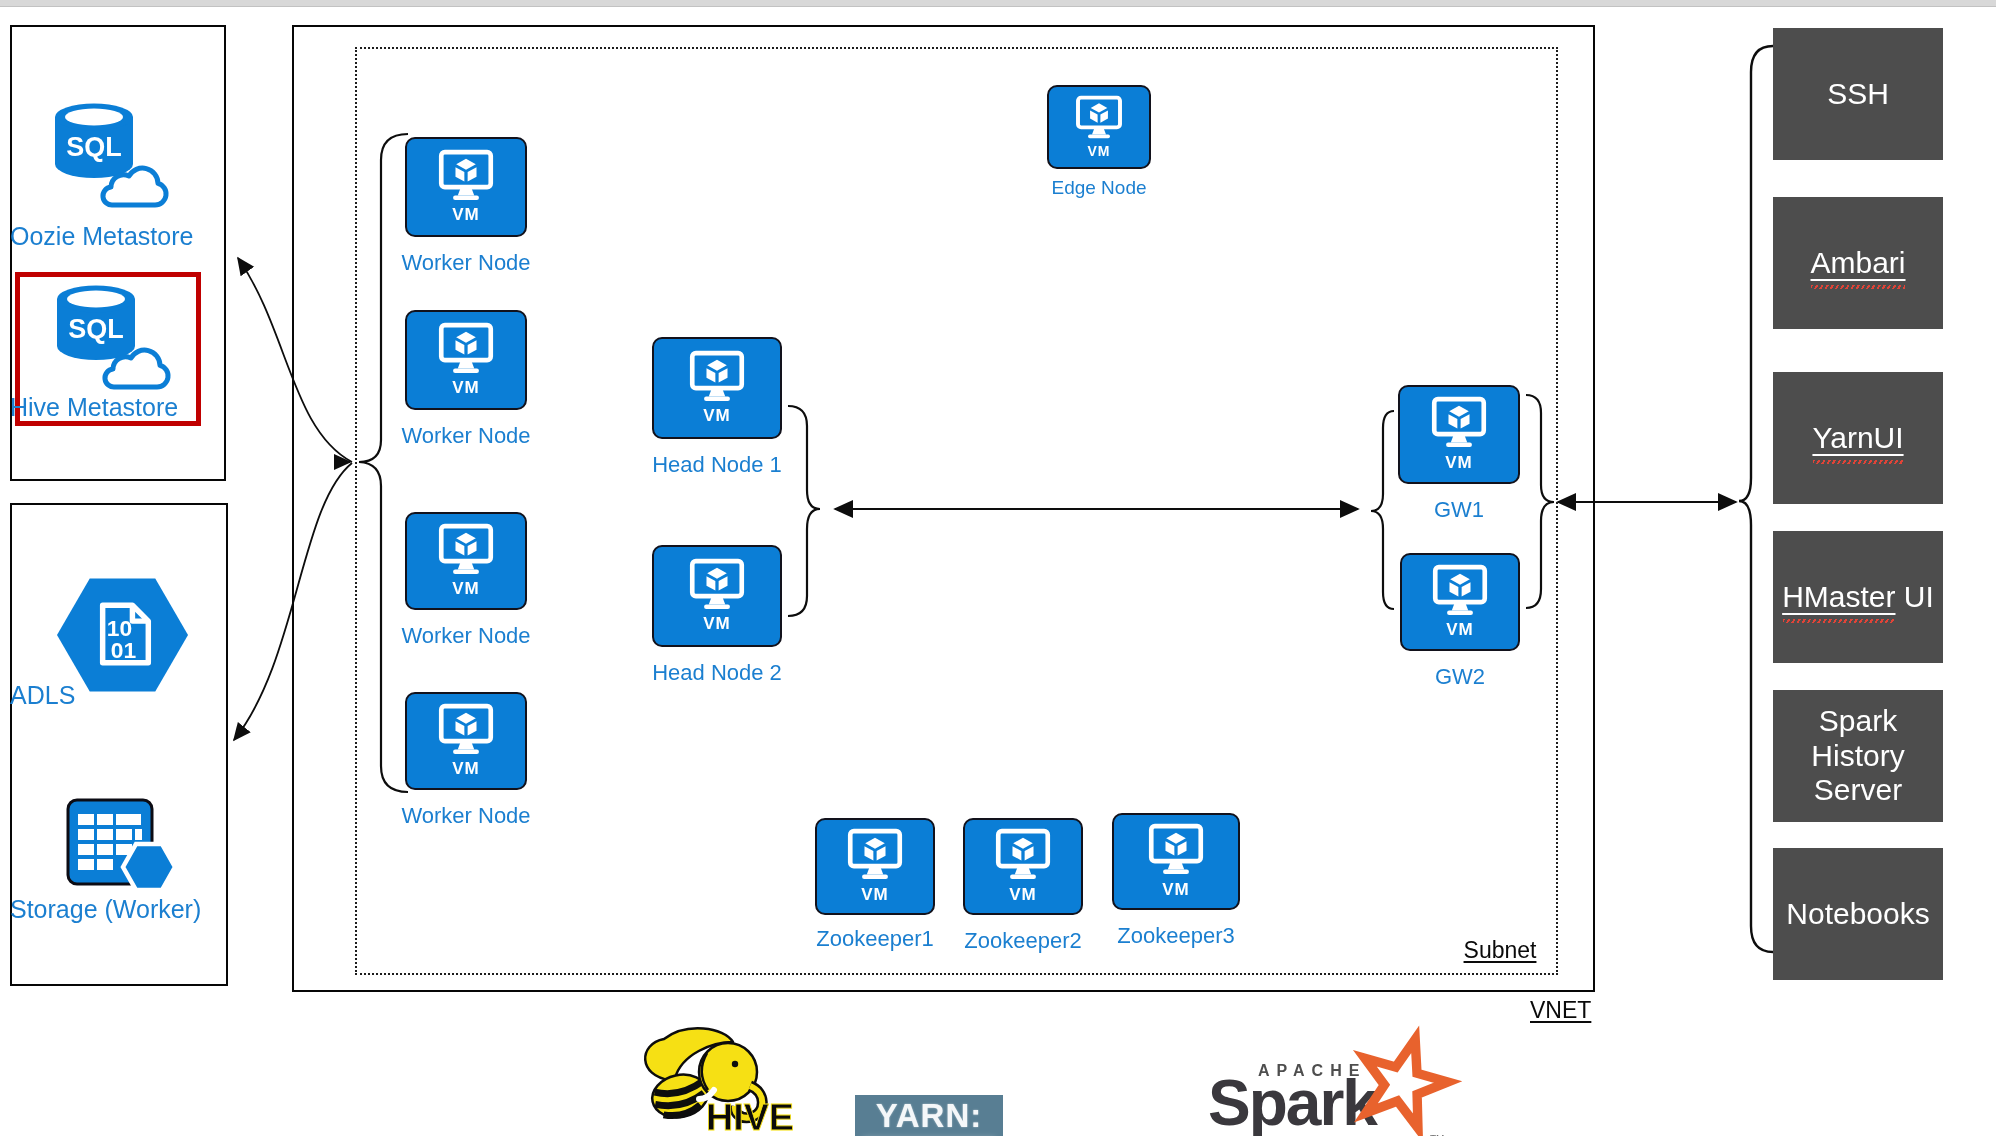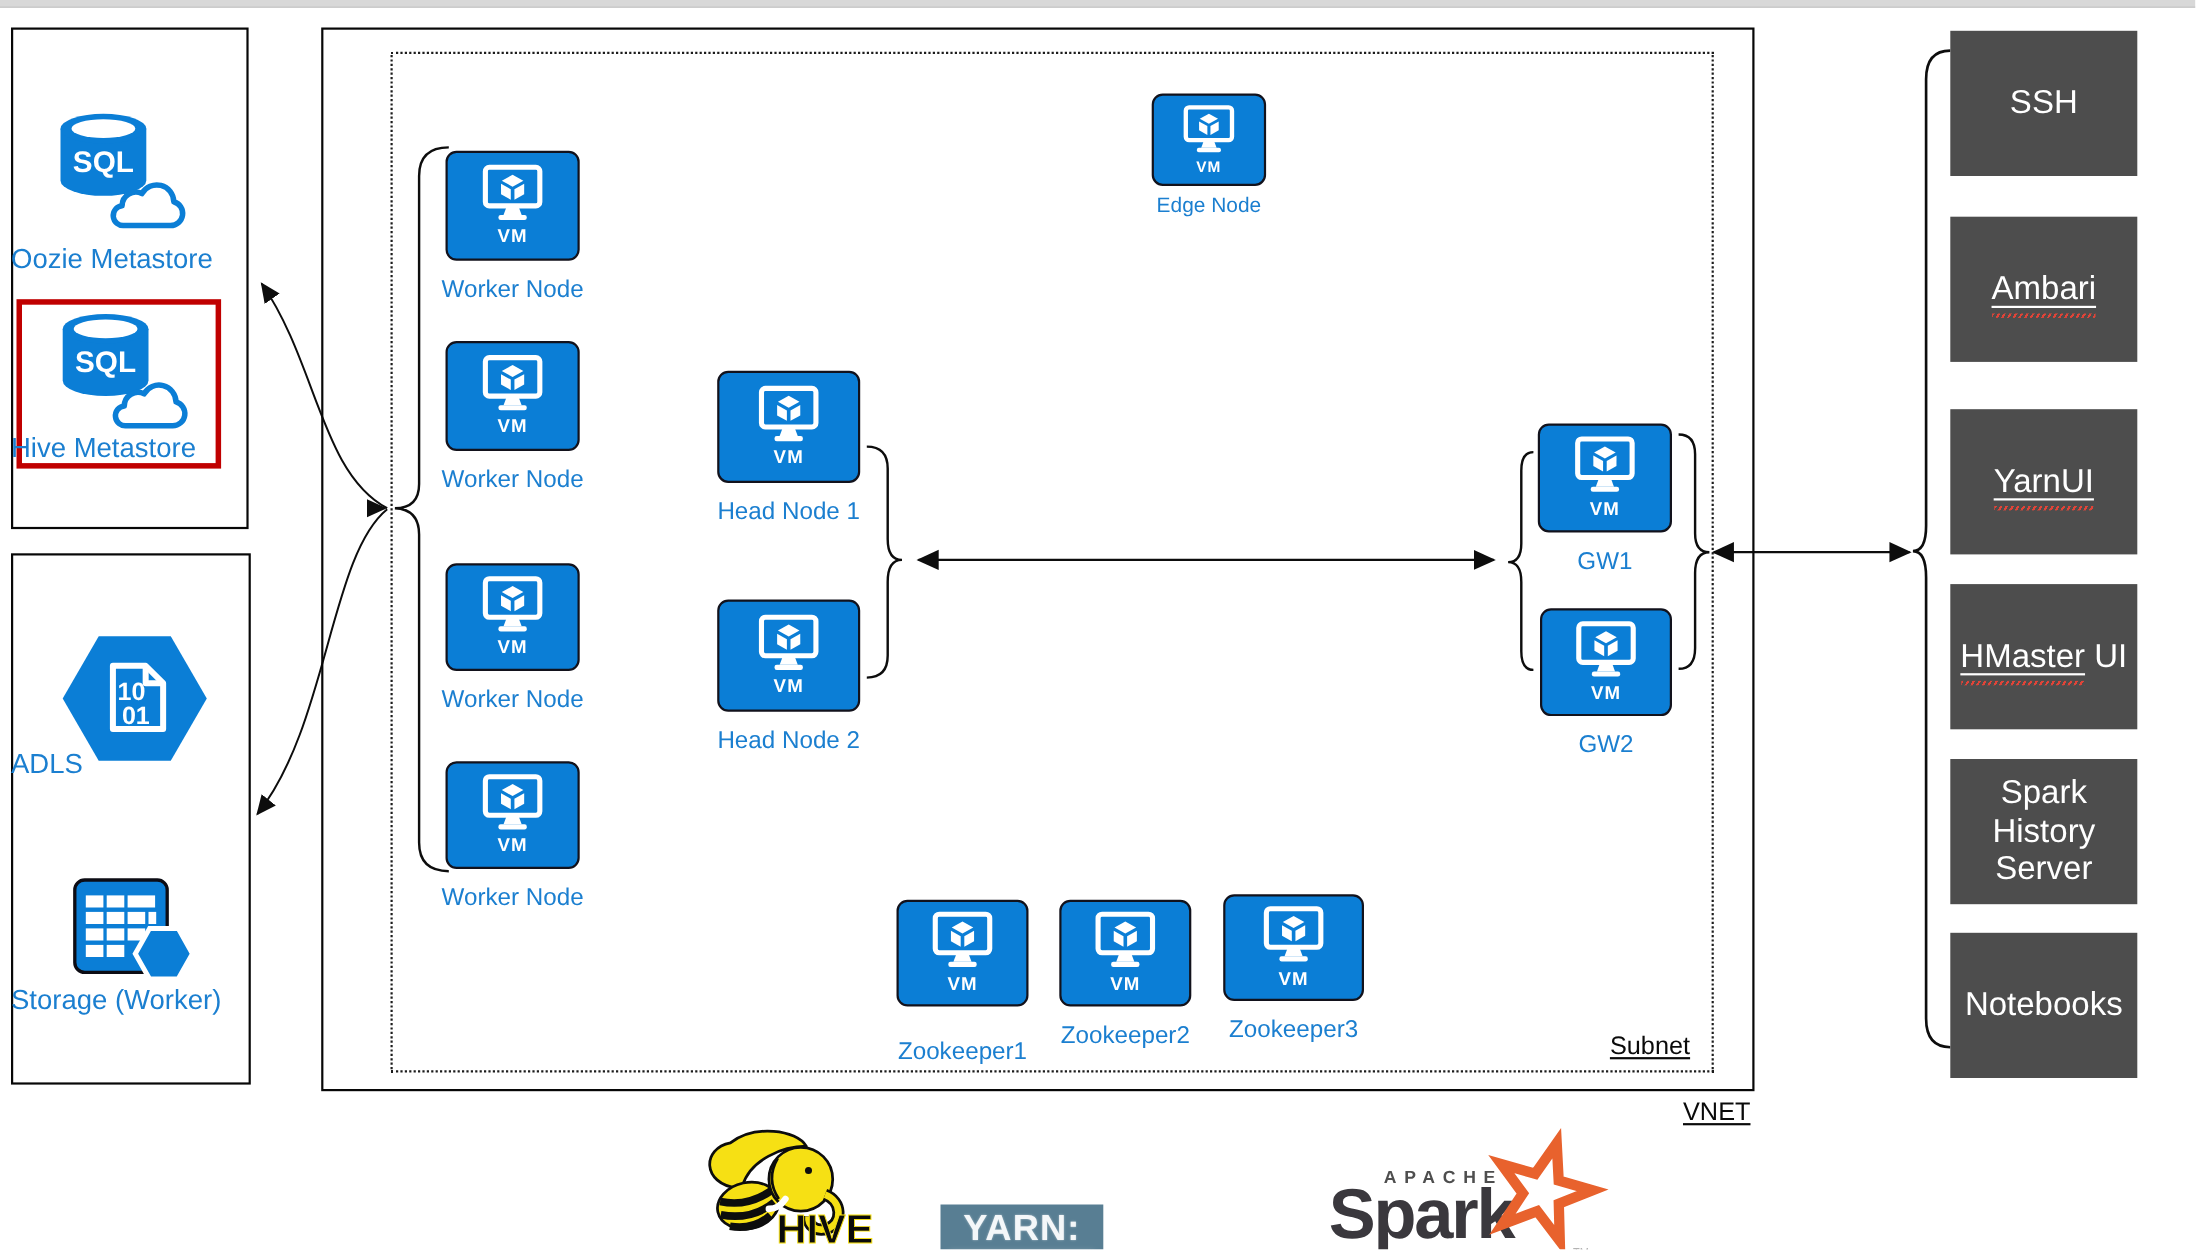--- a/index.html
+++ b/index.html
@@ -283,21 +283,21 @@
         <svg viewBox="0 0 64 54">
           <rect x="8" y="3" width="48" height="34" rx="3.5" fill="none" stroke="#fff" stroke-width="4.5"></rect>
           <path d="M32 9.5 L41.5 14.8 L32 20.1 L22.5 14.8 Z" fill="#fff"></path>
           <path d="M21.8 17.6 L30.4 22.4 L30.4 31.6 L21.8 26.8 Z" fill="#fff"></path>
           <path d="M42.2 17.6 L33.6 22.4 L33.6 31.6 L42.2 26.8 Z" fill="#fff"></path>
           <path d="M27 37 L37 37 L40 45 L24 45 Z" fill="#fff"></path>
           <rect x="19.5" y="45" width="25" height="4.5" rx="2" fill="#fff"></rect>
         </svg>
         <div class="vm-badge">VM</div>
       </div>
-      <div class="vm-label" style="top: 125px;">Zookeeper1</div>
+      <div class="vm-label" style="top: 108px;">Zookeeper1</div>
     </div>
       <div class="vm-node" style="left: 963px; top: 818px; width: 120px; height: 97px;">
       <div class="vm-tile" style="height: 97px;">
         <svg viewBox="0 0 64 54">
           <rect x="8" y="3" width="48" height="34" rx="3.5" fill="none" stroke="#fff" stroke-width="4.5"></rect>
           <path d="M32 9.5 L41.5 14.8 L32 20.1 L22.5 14.8 Z" fill="#fff"></path>
           <path d="M21.8 17.6 L30.4 22.4 L30.4 31.6 L21.8 26.8 Z" fill="#fff"></path>
           <path d="M42.2 17.6 L33.6 22.4 L33.6 31.6 L42.2 26.8 Z" fill="#fff"></path>
           <path d="M27 37 L37 37 L40 45 L24 45 Z" fill="#fff"></path>
           <rect x="19.5" y="45" width="25" height="4.5" rx="2" fill="#fff"></rect>

